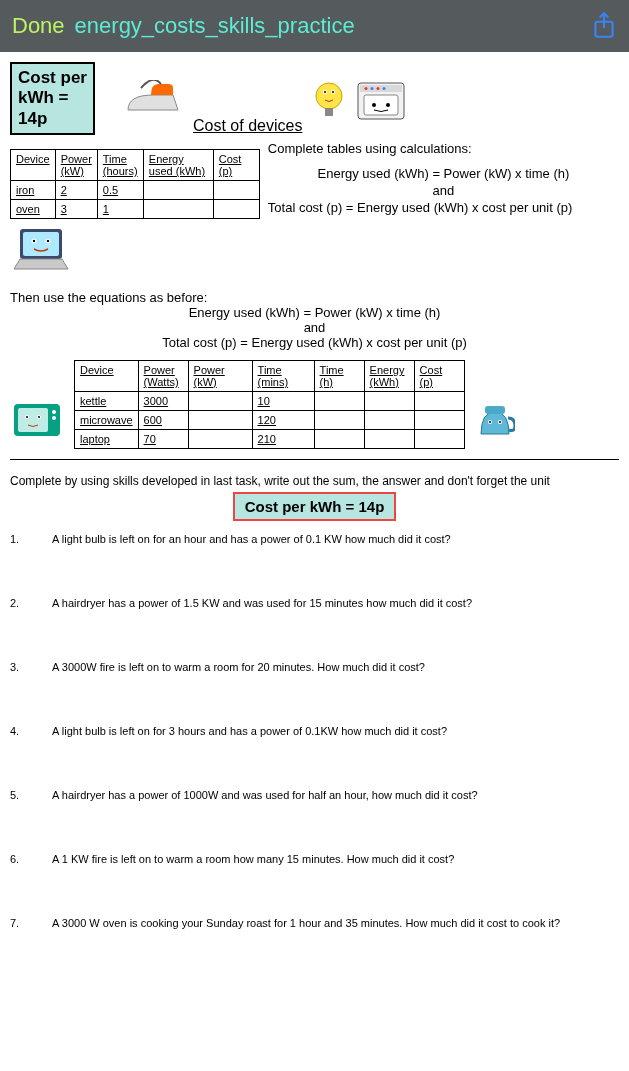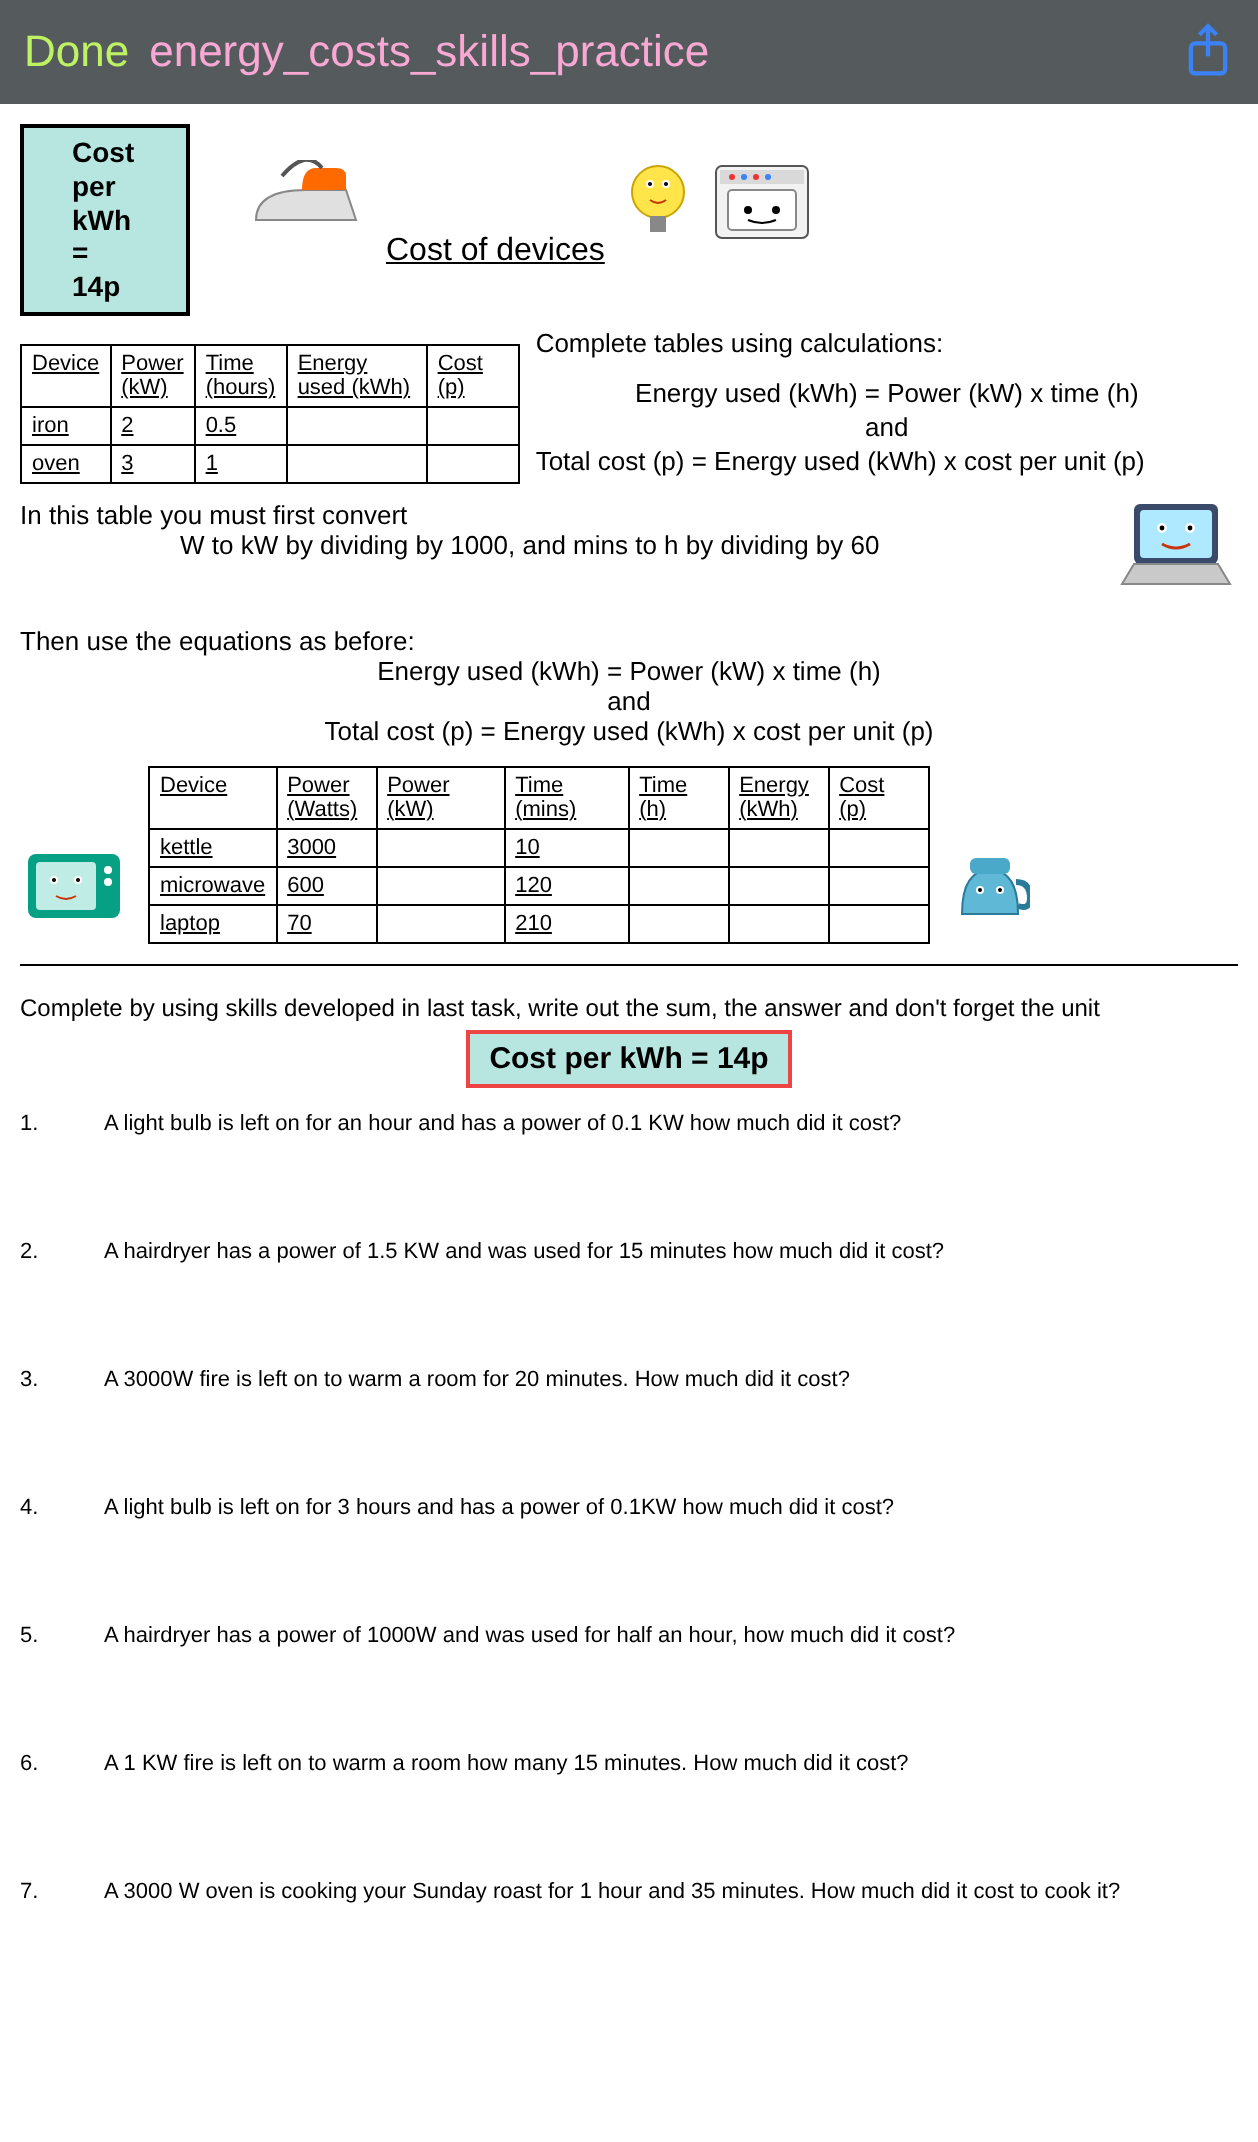--- a/index.html
+++ b/index.html
@@ -17,21 +17,21 @@
     padding: 8px 12px;
     height: 52px;
   }
   .done {
     color: #bef264;
     font-size: 22px;
     margin-right: 10px;
     cursor: pointer;
   }
   .filename {
-    color: #f9a8d4;
+    color: #5eead4;
     font-size: 22px;
     flex: 1;
     white-space: nowrap;
     overflow: hidden;
   }
   .share-icon {
     width: 26px;
     height: 30px;
     cursor: pointer;
   }
@@ -41,23 +41,23 @@
     font-size: 12px;
   }
   .top-row {
     display: flex;
     align-items: flex-start;
     gap: 8px;
   }
   .cost-box {
     border: 2px solid #000;
     background: #b7e6e0;
-    padding: 4px 24px;
+    padding: 4px 6px;
     font-weight: bold;
-    font-size: 14px;
+    font-size: 17px;
     line-height: 1.2;
     width: 85px;
   }
   .title-area {
     display: flex;
     align-items: center;
     gap: 10px;
     margin-left: 20px;
     margin-top: 10px;
   }
@@ -222,24 +222,20 @@
     <div style="flex:1">
       <div class="instructions" style="margin-bottom:10px">Complete tables using calculations:</div>
       <div class="equations">Energy used (kWh) = Power (kW) x time (h)</div>
       <div class="equations">and</div>
       <div class="equations" style="text-align:left">Total cost (p) = Energy used (kWh) x cost per unit (p)</div>
     </div>
   </div>
 
   <div class="convert-block">
     <div class="flex-row2">
-      <div style="flex:1">
-        <div>In this table you must first convert</div>
-        <div class="indent">W to kW by dividing by 1000, and mins to h by dividing by 60</div>
-      </div>
       <span class="clip laptop-ic">
         <svg width="62" height="48" viewBox="0 0 62 48">
           <rect x="10" y="2" width="42" height="30" rx="3" fill="#3a4a6a"></rect>
           <rect x="13" y="5" width="36" height="24" rx="2" fill="#aee9ff"></rect>
           <circle cx="24" cy="14" r="2.5" fill="#fff"></circle>
             <circle cx="38" cy="14" r="2.5" fill="#fff"></circle>
           <circle cx="24" cy="14" r="1.2" fill="#000"></circle>
             <circle cx="38" cy="14" r="1.2" fill="#000"></circle>
           <path d="M24 22 Q31 26 38 22" fill="none" stroke="#c9340a" stroke-width="1.5"></path>
           <path d="M4 42 L58 42 L52 32 L10 32 Z" fill="#c9c9c9" stroke="#888"></path>

